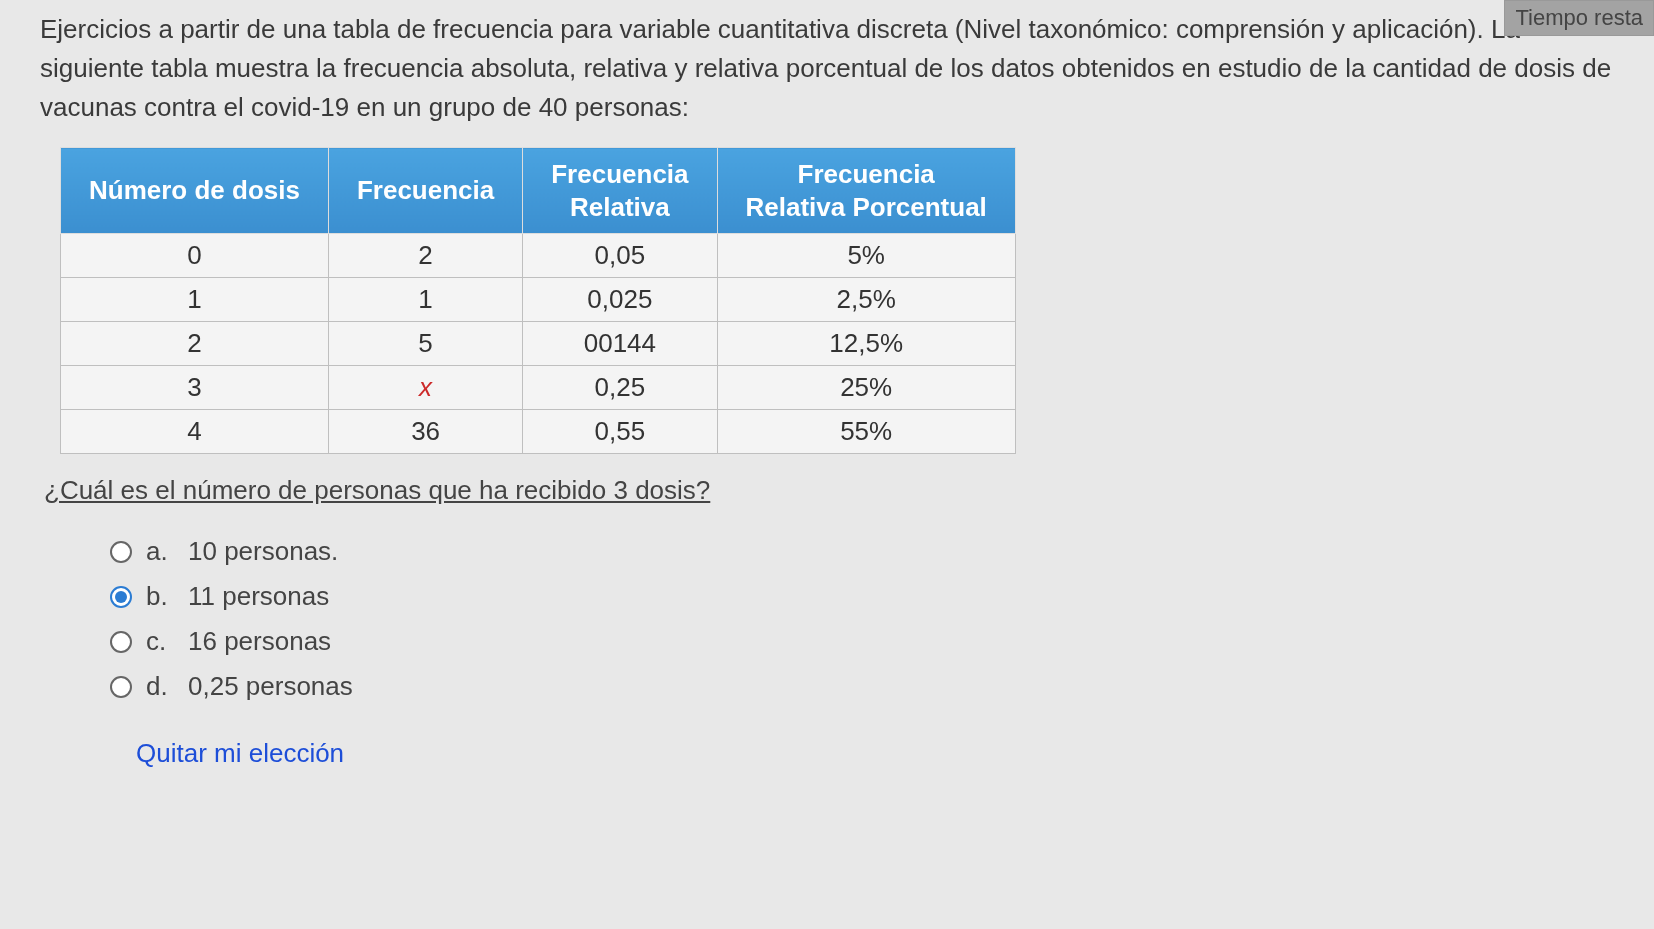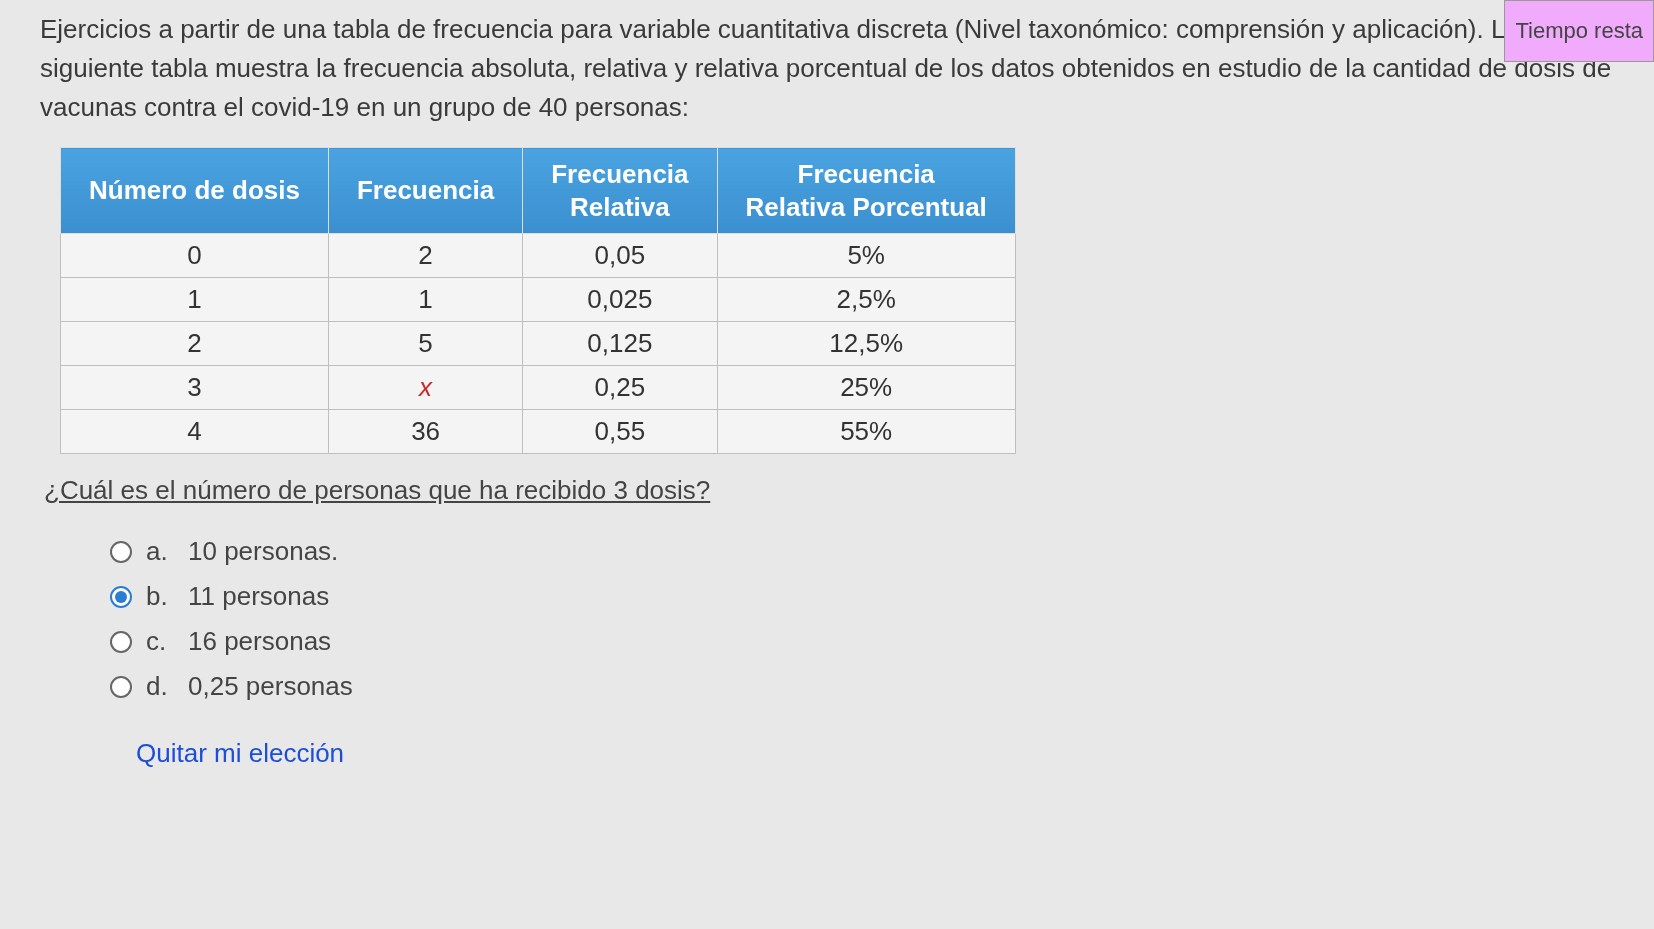--- a/index.html
+++ b/index.html
@@ -10,22 +10,22 @@
     height: 929px;
     color: #333;
     position: relative;
     overflow: hidden;
   }
   .timer-badge {
     position: absolute;
     top: 0;
     right: 0;
     border: 1px solid #999;
-    background: #f0abfc;
-    padding: 17px 10px;
+    background: #a3a3a3;
+    padding: 4px 10px;
     font-size: 22px;
     color: #444;
   }
   .question {
     padding: 10px 40px 0 40px;
   }
   .question-text {
     font-size: 26px;
     line-height: 1.5;
     color: #3a3a3a;
@@ -134,21 +134,21 @@
         </tr>
         <tr>
           <td>1</td>
           <td>1</td>
           <td>0,025</td>
           <td>2,5%</td>
         </tr>
         <tr>
           <td>2</td>
           <td>5</td>
-          <td>0,125</td>
+          <td>00144</td>
           <td>12,5%</td>
         </tr>
         <tr>
           <td>3</td>
           <td><span class="x-val">x</span></td>
           <td>0,25</td>
           <td>25%</td>
         </tr>
         <tr>
           <td>4</td>

